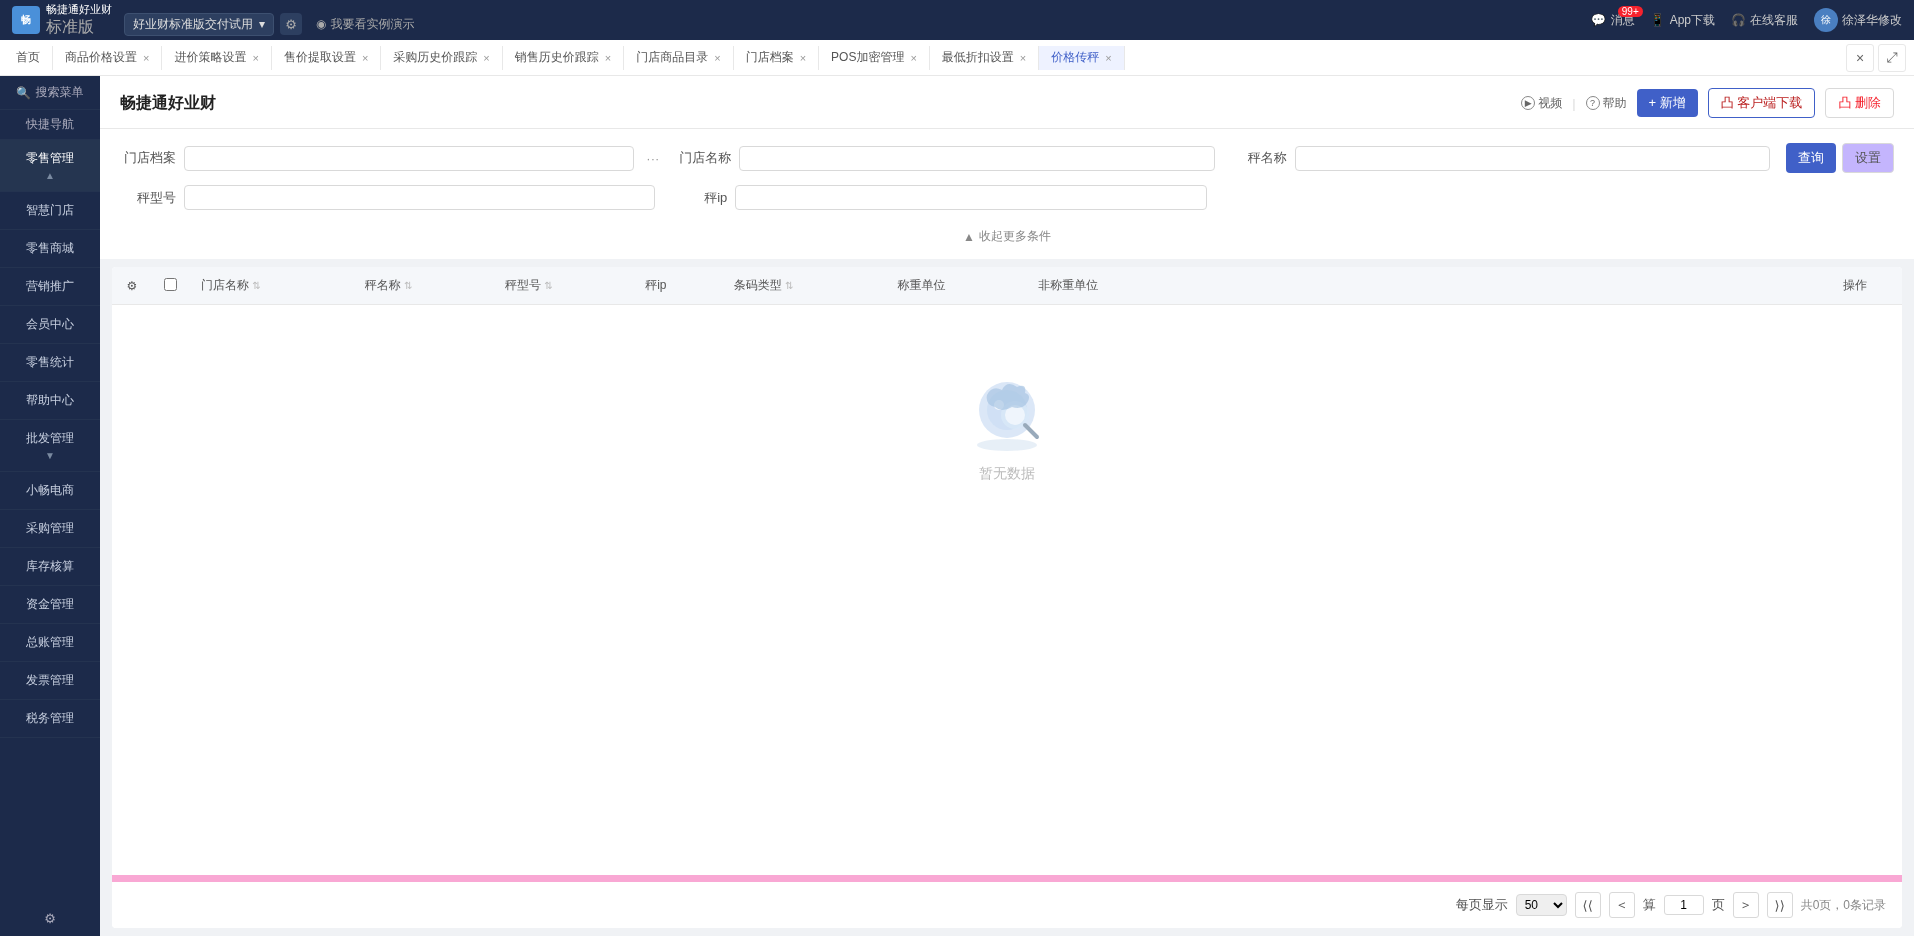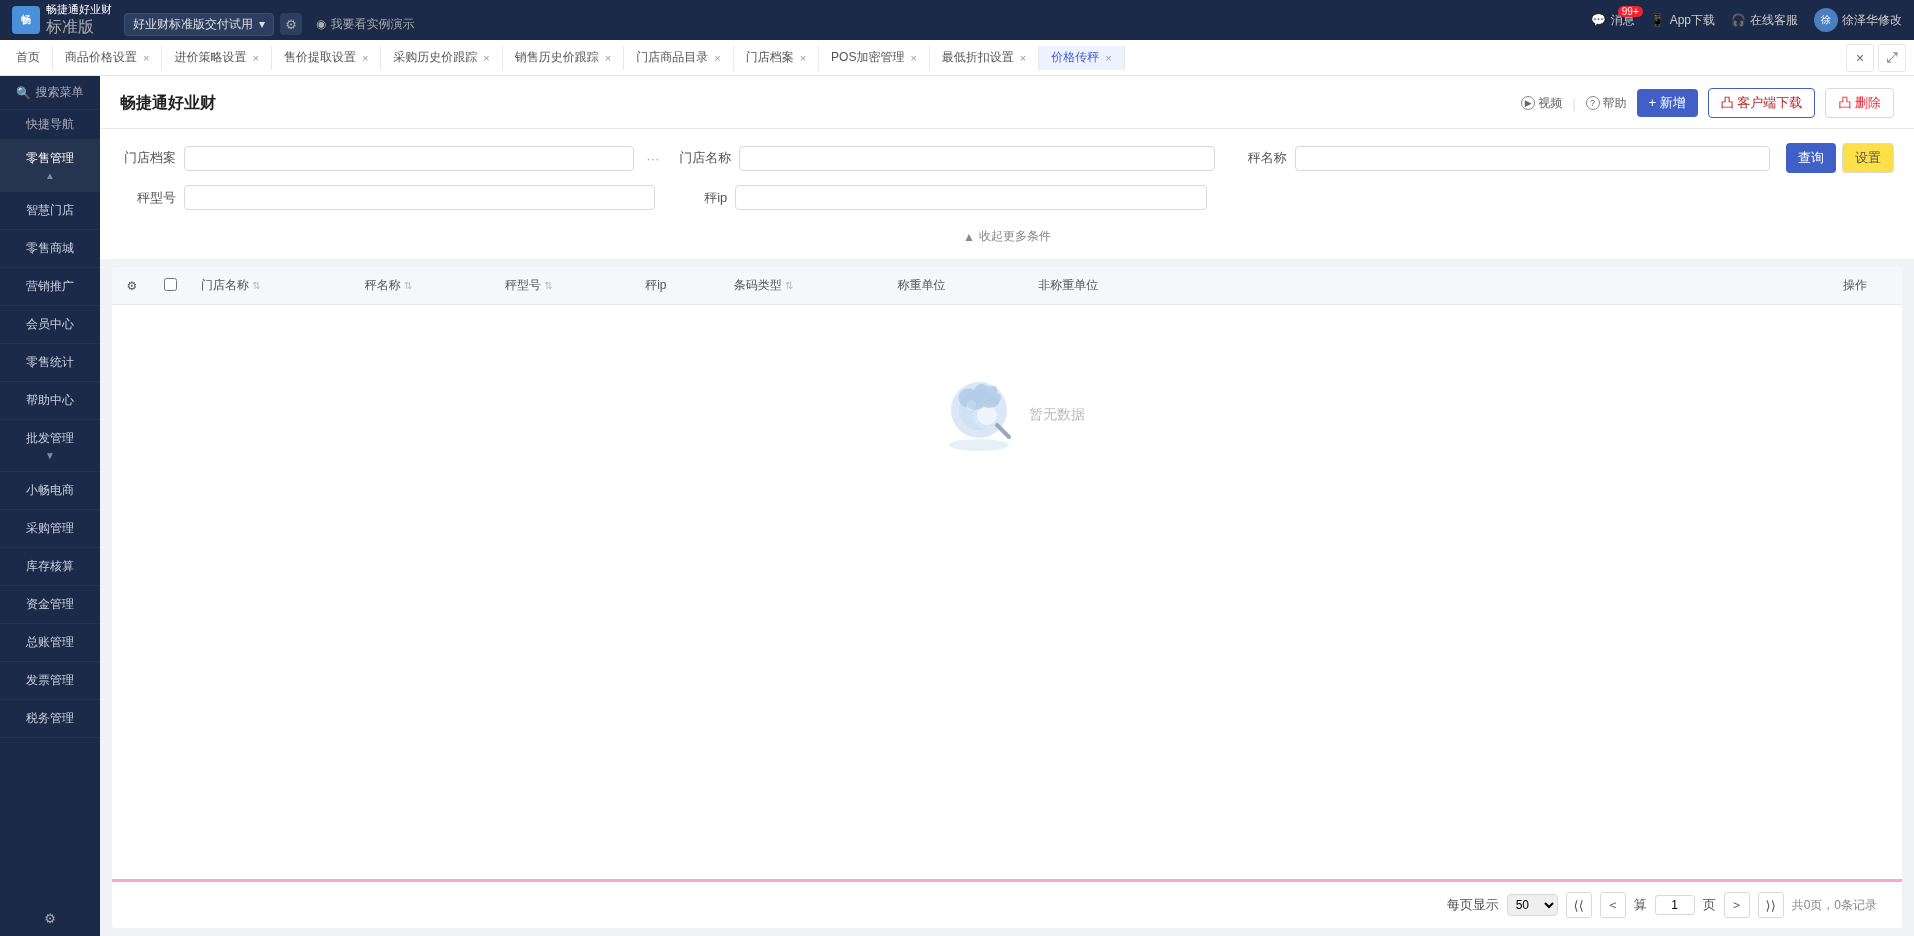--- a/index.html
+++ b/index.html
@@ -43,21 +43,21 @@
     
     .content { flex: 1; display: flex; flex-direction: column; overflow: hidden; background: #f0f2f5; }
     .page-header { background: #fff; padding: 12px 20px 10px; display: flex; align-items: center; justify-content: space-between; border-bottom: 1px solid #e8e8e8; flex-shrink: 0; }
     .page-title { font-size: 16px; font-weight: 600; color: #222; }
     .page-actions { display: flex; align-items: center; gap: 10px; }
     .page-action-link { display: flex; align-items: center; gap: 3px; color: #666; font-size: 12px; cursor: pointer; }
     .page-action-link .circle-icon { width: 14px; height: 14px; border-radius: 50%; border: 1px solid #888; display: flex; align-items: center; justify-content: center; font-size: 9px; color: #666; }
     .divider-v { color: #ddd; }
     .btn { border: none; border-radius: 4px; padding: 5px 12px; font-size: 13px; cursor: pointer; display: flex; align-items: center; gap: 4px; }
     .btn-primary { background: #4060c8; color: #fff; }
-    .btn-default { background: #fde047; color: #555; border: 1px solid #d9d9d9; }
+    .btn-default { background: #c4b5fd; color: #555; border: 1px solid #d9d9d9; }
     .btn-danger { background: #fff; color: #f5222d; border: 1px solid #d9d9d9; }
     .btn-blue-outline { background: #fff; color: #b91c1c; border: 1px solid #4060c8; }
 
     
     .search-form { background: #fff; padding: 14px 20px 8px; flex-shrink: 0; }
     .search-row { display: flex; align-items: center; gap: 16px; margin-bottom: 12px; }
     .search-field { display: flex; align-items: center; gap: 8px; flex: 1; }
     .search-label { font-size: 13px; color: #555; white-space: nowrap; min-width: 56px; text-align: right; }
     .search-input { flex: 1; border: 1px solid #d9d9d9; border-radius: 4px; padding: 4px 8px; font-size: 13px; outline: none; }
     .search-dots { color: #999; cursor: pointer; margin-left: 4px; }
@@ -66,25 +66,25 @@
     
     .table-area { flex: 1; background: #fff; margin: 8px 12px 8px; border-radius: 4px; overflow: hidden; display: flex; flex-direction: column; }
     .table-wrapper { flex: 1; overflow: auto; }
     table { width: 100%; border-collapse: collapse; }
     thead tr { background: #f5f7fa; }
     th { padding: 10px 12px; font-size: 12px; color: #555; font-weight: 500; border-bottom: 1px solid #e8e8e8; text-align: left; white-space: nowrap; }
     th.sortable { cursor: pointer; }
     th.sortable::after { content: ' ⇅'; font-size: 10px; color: #bbb; }
     .th-settings { width: 40px; text-align: center; }
     .th-checkbox { width: 36px; text-align: center; }
-    .empty-state { flex: 1; display: flex; flex-direction: row; align-items: center; justify-content: center; padding: 60px 0; }
+    .empty-state { flex: 1; display: flex; flex-direction: column; align-items: center; justify-content: center; padding: 60px 0; }
     .empty-text { color: #bbb; font-size: 14px; }
 
     
-    .pagination { display: flex; align-items: center; justify-content: flex-end; padding: 10px 25px; background: #fff; border-top: 3px solid #f9a8d4; gap: 8px; font-size: 13px; color: #555; flex-shrink: 0; margin-top: 12px; }
+    .pagination { display: flex; align-items: center; justify-content: flex-end; padding: 10px 16px; background: #fff; border-top: 7px solid #f9a8d4; gap: 8px; font-size: 13px; color: #555; flex-shrink: 0; margin-top: 12px; }
     .page-size-select { border: 1px solid #d9d9d9; border-radius: 4px; padding: 2px 4px; font-size: 12px; }
     .page-btn { width: 26px; height: 26px; border: 1px solid #d9d9d9; border-radius: 3px; background: #fff; cursor: pointer; display: flex; align-items: center; justify-content: center; color: #555; font-size: 13px; }
     .page-input { width: 40px; border: 1px solid #d9d9d9; border-radius: 3px; padding: 2px 4px; text-align: center; font-size: 12px; }
     .page-info { color: #888; font-size: 12px; }
     .col-ops { text-align: center; }
 
     .empty-svg { width: 100px; height: 100px; }
   </style>
 </head>
 <body>

